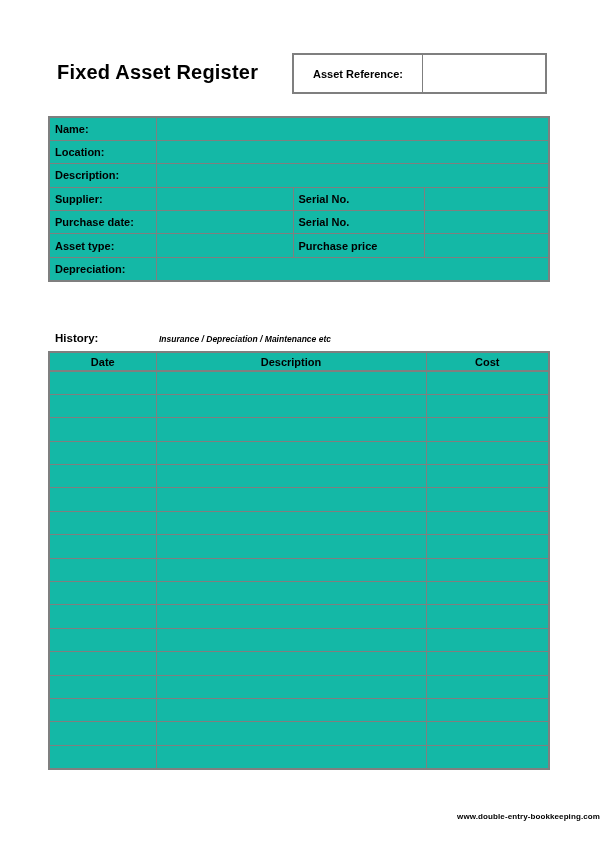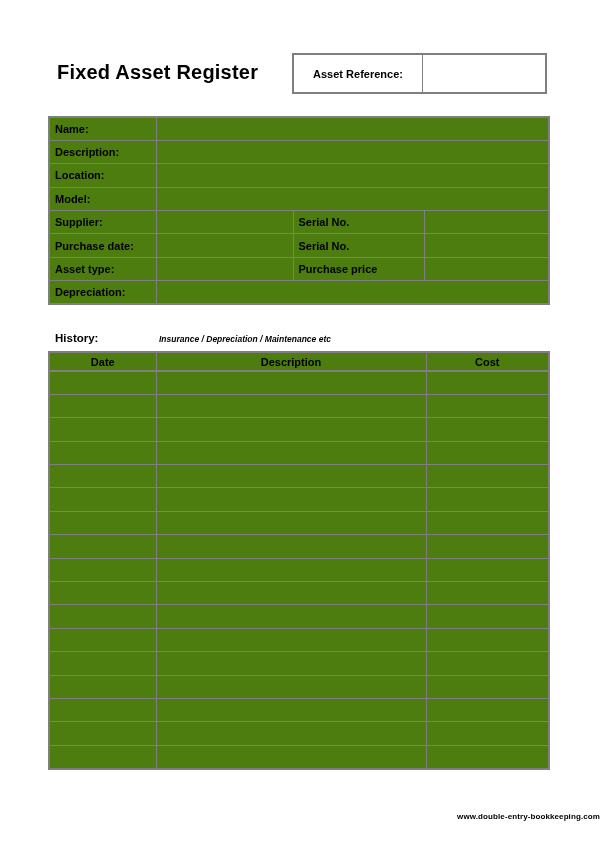--- a/index.html
+++ b/index.html
@@ -25,21 +25,21 @@
     border: 2px solid #7f7f7f; box-sizing: border-box;
     display: flex; background: #ffffff;
   }
   .ref-label-cell {
     width: 129px; border-right: 1px solid #7f7f7f; box-sizing: border-box;
     display: flex; align-items: center; justify-content: center;
     font-size: 11px; font-weight: 700; white-space: nowrap;
   }
   .ref-value-cell { flex: 1; }
 
-  table { border-collapse: collapse; table-layout: fixed; background: #4d7c0f; }
+  table { border-collapse: collapse; table-layout: fixed; background: #14b8a6; }
   td, th { box-sizing: border-box; vertical-align: middle; }
 
   .details-table {
     position: absolute; left: 48px; top: 116px; width: 500px;
     border: 2px solid #7f7f7f;
   }
   .details-table td { border: 1px solid #7f7f7f; height: 23.4px; overflow: hidden; }
   .details-table td.lbl {
     font-size: 11px; font-weight: 700; padding: 0 2px 0 5px; white-space: nowrap;
   }
@@ -83,29 +83,25 @@
         <col style="width:137px">
         <col style="width:131px">
         <col style="width:125px">
     </colgroup>
     <tbody>
       <tr>
         <td class="lbl">Name:</td>
         <td colspan="3"></td>
       </tr>
       <tr>
+        <td class="lbl">Location:</td>
+        <td colspan="3"></td>
+      </tr>
+      <tr>
         <td class="lbl">Description:</td>
-        <td colspan="3"></td>
-      </tr>
-      <tr>
-        <td class="lbl">Location:</td>
-        <td colspan="3"></td>
-      </tr>
-      <tr>
-        <td class="lbl">Model:</td>
         <td colspan="3"></td>
       </tr>
       <tr>
         <td class="lbl">Supplier:</td>
         <td></td>
         <td class="lbl">Serial No.</td>
         <td></td>
       </tr>
       <tr>
         <td class="lbl">Purchase date:</td>

